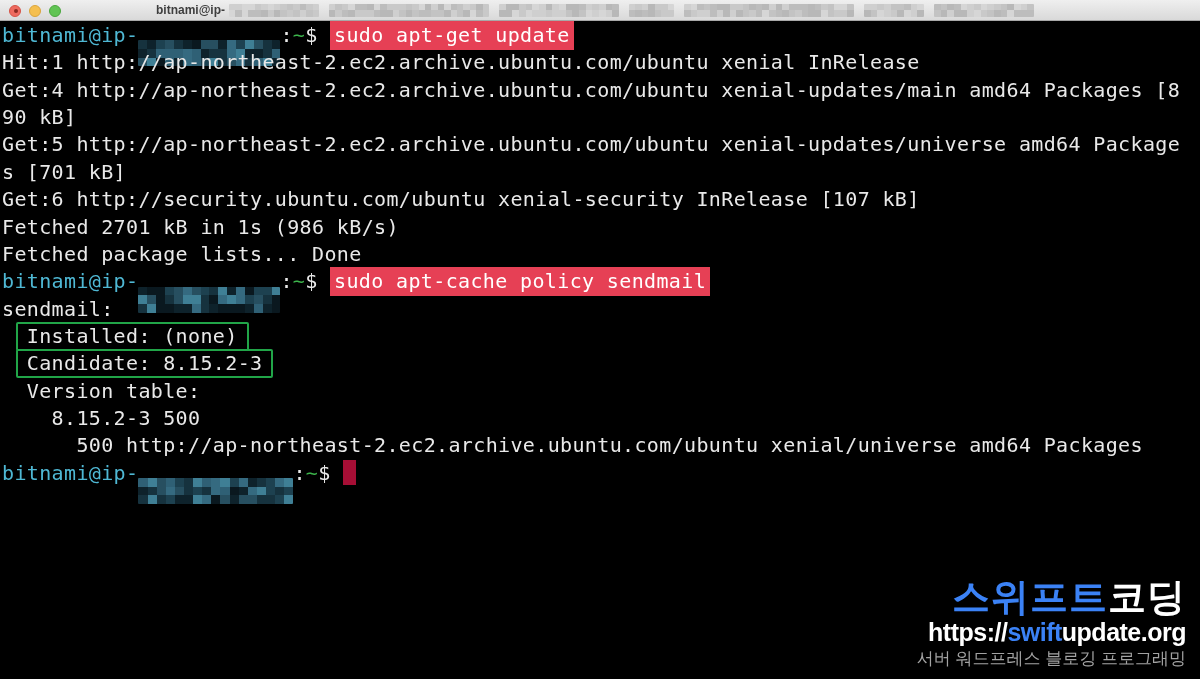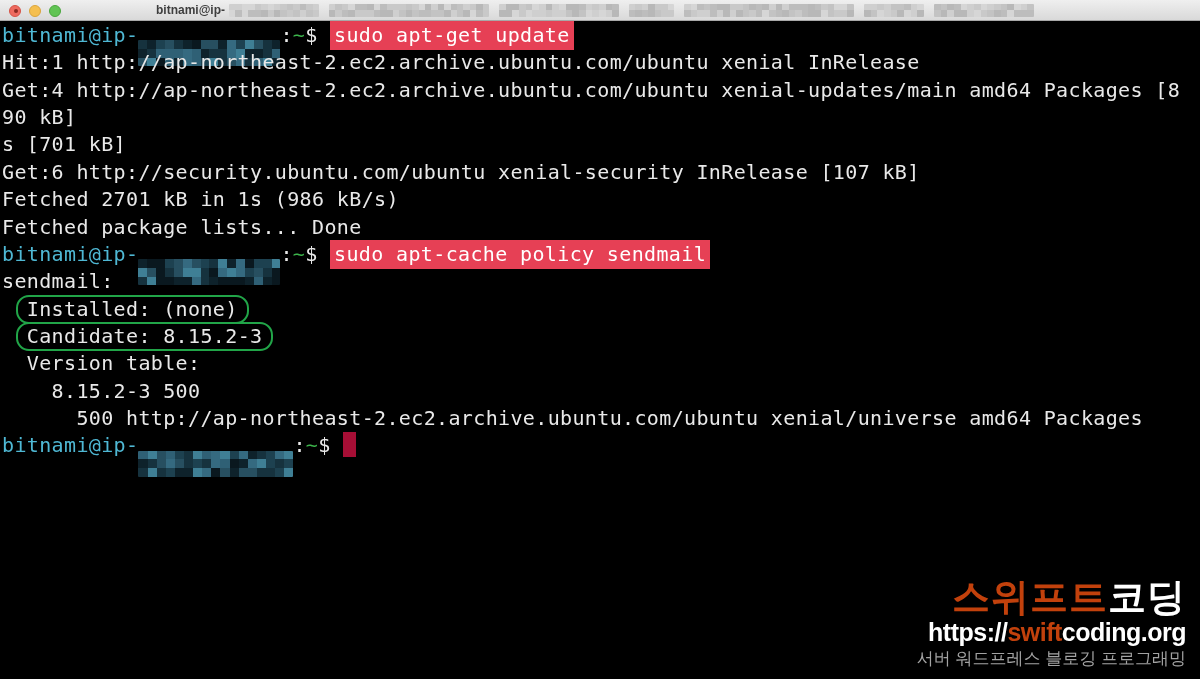--- a/index.html
+++ b/index.html
@@ -50,21 +50,21 @@
   .row { height:27.37px; line-height:27.37px; white-space:pre; }
   .c-user { color:#4fb8d4; }
   .c-home { color:#3cb44b; }
   .cmd {
     background:#e64055;
     color:#ffffff;
     padding:2px 4px 3px 4px;
   }
   .boxed {
     border:2px solid #21a548;
-    border-radius:13px;
+    border-radius:2px;
     padding:0 9px 1px 9px;
     margin-left:-11px;
   }
   .mosaic {
     display:inline-grid;
     vertical-align:-7px;
     height:26px;
     overflow:hidden;
     font-size:0; line-height:0;
     border-radius:1px;
@@ -83,21 +83,21 @@
     user-select:none;
   }
   .wm-title {
     font-size:38px; font-weight:bold; color:#ffffff;
     line-height:40px; letter-spacing:1px;
   }
   .wm-url {
     font-size:25px; font-weight:bold; color:#ffffff;
     line-height:28px; letter-spacing:-0.5px; margin-top:1px;
   }
-  .orange { color:#c2410c; }
+  .orange { color:#3b82f6; }
   .wm-sub {
     font-size:17px; color:#a3a3a3;
     line-height:20px; margin-top:3px;
   }
 </style>
 </head>
 <body>
 
 <div class="titlebar">
   <div class="traffic-lights">
@@ -352,31 +352,32 @@
         </span>
       </span>
   </div>
 </div>
 
 <div id="terminal">
     <div class="row"><span class="c-user">bitnami@ip-</span><span class="mosaic" style="width: 142px; height: 26px; grid-template-columns: repeat(16, 1fr); grid-template-rows: repeat(3, 1fr);"><span style="background: rgb(22, 50, 62);"></span><span style="background: rgb(14, 34, 43);"></span><span style="background: rgb(29, 65, 80);"></span><span style="background: rgb(39, 79, 96);"></span><span style="background: rgb(22, 50, 62);"></span><span style="background: rgb(14, 34, 43);"></span><span style="background: rgb(10, 24, 31);"></span><span style="background: rgb(39, 79, 96);"></span><span style="background: rgb(39, 79, 96);"></span><span style="background: rgb(14, 34, 43);"></span><span style="background: rgb(53, 106, 128);"></span><span style="background: rgb(29, 65, 80);"></span><span style="background: rgb(63, 127, 149);"></span><span style="background: rgb(39, 79, 96);"></span><span style="background: rgb(22, 50, 62);"></span><span style="background: rgb(14, 34, 43);"></span><span style="background: rgb(14, 34, 43);"></span><span style="background: rgb(22, 50, 62);"></span><span style="background: rgb(47, 96, 117);"></span><span style="background: rgb(47, 96, 117);"></span><span style="background: rgb(47, 96, 117);"></span><span style="background: rgb(53, 106, 128);"></span><span style="background: rgb(47, 96, 117);"></span><span style="background: rgb(14, 34, 43);"></span><span style="background: rgb(22, 50, 62);"></span><span style="background: rgb(22, 50, 62);"></span><span style="background: rgb(53, 106, 128);"></span><span style="background: rgb(63, 127, 149);"></span><span style="background: rgb(14, 34, 43);"></span><span style="background: rgb(14, 34, 43);"></span><span style="background: rgb(22, 50, 62);"></span><span style="background: rgb(47, 96, 117);"></span><span style="background: rgb(39, 79, 96);"></span><span style="background: rgb(63, 127, 149);"></span><span style="background: rgb(10, 24, 31);"></span><span style="background: rgb(47, 96, 117);"></span><span style="background: rgb(14, 34, 43);"></span><span style="background: rgb(53, 106, 128);"></span><span style="background: rgb(47, 96, 117);"></span><span style="background: rgb(29, 65, 80);"></span><span style="background: rgb(63, 127, 149);"></span><span style="background: rgb(22, 50, 62);"></span><span style="background: rgb(39, 79, 96);"></span><span style="background: rgb(53, 106, 128);"></span><span style="background: rgb(22, 50, 62);"></span><span style="background: rgb(47, 96, 117);"></span><span style="background: rgb(63, 127, 149);"></span><span style="background: rgb(14, 34, 43);"></span></span><span>:</span><span class="c-home">~</span><span>$ </span><span class="cmd">sudo apt-get update</span></div>
     <div class="row"><span>Hit:1 http://ap-northeast-2.ec2.archive.ubuntu.com/ubuntu xenial InRelease</span></div>
     <div class="row"><span>Get:4 http://ap-northeast-2.ec2.archive.ubuntu.com/ubuntu xenial-updates/main amd64 Packages [8</span></div>
     <div class="row"><span>90 kB]</span></div>
+    <div class="row"><span>Get:5 http://ap-northeast-2.ec2.archive.ubuntu.com/ubuntu xenial-updates/universe amd64 Package</span></div>
     <div class="row"><span>s [701 kB]</span></div>
     <div class="row"><span>Get:6 http://security.ubuntu.com/ubuntu xenial-security InRelease [107 kB]</span></div>
     <div class="row"><span>Fetched 2701 kB in 1s (986 kB/s)</span></div>
     <div class="row"><span>Fetched package lists... Done</span></div>
     <div class="row"><span class="c-user">bitnami@ip-</span><span class="mosaic" style="width: 142px; height: 26px; grid-template-columns: repeat(16, 1fr); grid-template-rows: repeat(3, 1fr);"><span style="background: rgb(14, 34, 43);"></span><span style="background: rgb(10, 24, 31);"></span><span style="background: rgb(10, 24, 31);"></span><span style="background: rgb(29, 65, 80);"></span><span style="background: rgb(39, 79, 96);"></span><span style="background: rgb(53, 106, 128);"></span><span style="background: rgb(39, 79, 96);"></span><span style="background: rgb(29, 65, 80);"></span><span style="background: rgb(22, 50, 62);"></span><span style="background: rgb(63, 127, 149);"></span><span style="background: rgb(14, 34, 43);"></span><span style="background: rgb(53, 106, 128);"></span><span style="background: rgb(10, 24, 31);"></span><span style="background: rgb(29, 65, 80);"></span><span style="background: rgb(29, 65, 80);"></span><span style="background: rgb(63, 127, 149);"></span><span style="background: rgb(63, 127, 149);"></span><span style="background: rgb(39, 79, 96);"></span><span style="background: rgb(10, 24, 31);"></span><span style="background: rgb(22, 50, 62);"></span><span style="background: rgb(39, 79, 96);"></span><span style="background: rgb(63, 127, 149);"></span><span style="background: rgb(63, 127, 149);"></span><span style="background: rgb(22, 50, 62);"></span><span style="background: rgb(10, 24, 31);"></span><span style="background: rgb(53, 106, 128);"></span><span style="background: rgb(63, 127, 149);"></span><span style="background: rgb(53, 106, 128);"></span><span style="background: rgb(29, 65, 80);"></span><span style="background: rgb(39, 79, 96);"></span><span style="background: rgb(22, 50, 62);"></span><span style="background: rgb(10, 24, 31);"></span><span style="background: rgb(22, 50, 62);"></span><span style="background: rgb(63, 127, 149);"></span><span style="background: rgb(10, 24, 31);"></span><span style="background: rgb(10, 24, 31);"></span><span style="background: rgb(14, 34, 43);"></span><span style="background: rgb(14, 34, 43);"></span><span style="background: rgb(53, 106, 128);"></span><span style="background: rgb(22, 50, 62);"></span><span style="background: rgb(14, 34, 43);"></span><span style="background: rgb(10, 24, 31);"></span><span style="background: rgb(10, 24, 31);"></span><span style="background: rgb(10, 24, 31);"></span><span style="background: rgb(14, 34, 43);"></span><span style="background: rgb(47, 96, 117);"></span><span style="background: rgb(14, 34, 43);"></span><span style="background: rgb(10, 24, 31);"></span></span><span>:</span><span class="c-home">~</span><span>$ </span><span class="cmd">sudo apt-cache policy sendmail</span></div>
     <div class="row"><span>sendmail:</span></div>
     <div class="row"><span>  </span><span class="boxed">Installed: (none)</span></div>
     <div class="row"><span>  </span><span class="boxed">Candidate: 8.15.2-3</span></div>
     <div class="row"><span>  Version table:</span></div>
     <div class="row"><span>    8.15.2-3 500</span></div>
     <div class="row"><span>      500 http://ap-northeast-2.ec2.archive.ubuntu.com/ubuntu xenial/universe amd64 Packages</span></div>
     <div class="row"><span class="c-user">bitnami@ip-</span><span class="mosaic" style="width: 155px; height: 26px; grid-template-columns: repeat(17, 1fr); grid-template-rows: repeat(3, 1fr);"><span style="background: rgb(47, 96, 117);"></span><span style="background: rgb(63, 127, 149);"></span><span style="background: rgb(39, 79, 96);"></span><span style="background: rgb(47, 96, 117);"></span><span style="background: rgb(29, 65, 80);"></span><span style="background: rgb(22, 50, 62);"></span><span style="background: rgb(63, 127, 149);"></span><span style="background: rgb(47, 96, 117);"></span><span style="background: rgb(53, 106, 128);"></span><span style="background: rgb(63, 127, 149);"></span><span style="background: rgb(29, 65, 80);"></span><span style="background: rgb(53, 106, 128);"></span><span style="background: rgb(14, 34, 43);"></span><span style="background: rgb(22, 50, 62);"></span><span style="background: rgb(29, 65, 80);"></span><span style="background: rgb(53, 106, 128);"></span><span style="background: rgb(63, 127, 149);"></span><span style="background: rgb(14, 34, 43);"></span><span style="background: rgb(22, 50, 62);"></span><span style="background: rgb(39, 79, 96);"></span><span style="background: rgb(53, 106, 128);"></span><span style="background: rgb(39, 79, 96);"></span><span style="background: rgb(22, 50, 62);"></span><span style="background: rgb(29, 65, 80);"></span><span style="background: rgb(22, 50, 62);"></span><span style="background: rgb(53, 106, 128);"></span><span style="background: rgb(47, 96, 117);"></span><span style="background: rgb(10, 24, 31);"></span><span style="background: rgb(14, 34, 43);"></span><span style="background: rgb(53, 106, 128);"></span><span style="background: rgb(63, 127, 149);"></span><span style="background: rgb(29, 65, 80);"></span><span style="background: rgb(22, 50, 62);"></span><span style="background: rgb(29, 65, 80);"></span><span style="background: rgb(22, 50, 62);"></span><span style="background: rgb(63, 127, 149);"></span><span style="background: rgb(22, 50, 62);"></span><span style="background: rgb(29, 65, 80);"></span><span style="background: rgb(14, 34, 43);"></span><span style="background: rgb(14, 34, 43);"></span><span style="background: rgb(63, 127, 149);"></span><span style="background: rgb(53, 106, 128);"></span><span style="background: rgb(10, 24, 31);"></span><span style="background: rgb(39, 79, 96);"></span><span style="background: rgb(14, 34, 43);"></span><span style="background: rgb(39, 79, 96);"></span><span style="background: rgb(39, 79, 96);"></span><span style="background: rgb(22, 50, 62);"></span><span style="background: rgb(22, 50, 62);"></span><span style="background: rgb(29, 65, 80);"></span><span style="background: rgb(63, 127, 149);"></span></span><span>:</span><span class="c-home">~</span><span>$ </span><span class="cursor"></span></div>
   </div>
 
 <div class="watermark">
   <div class="wm-title"><span class="orange">스위프트</span><span>코딩</span></div>
-  <div class="wm-url"><span>https://</span><span class="orange">swift</span><span>coding.org</span></div>
+  <div class="wm-url"><span>https://</span><span class="orange">swift</span><span>update.org</span></div>
   <div class="wm-sub">서버 워드프레스 블로깅 프로그래밍</div>
 </div>
 
 </body></html>

